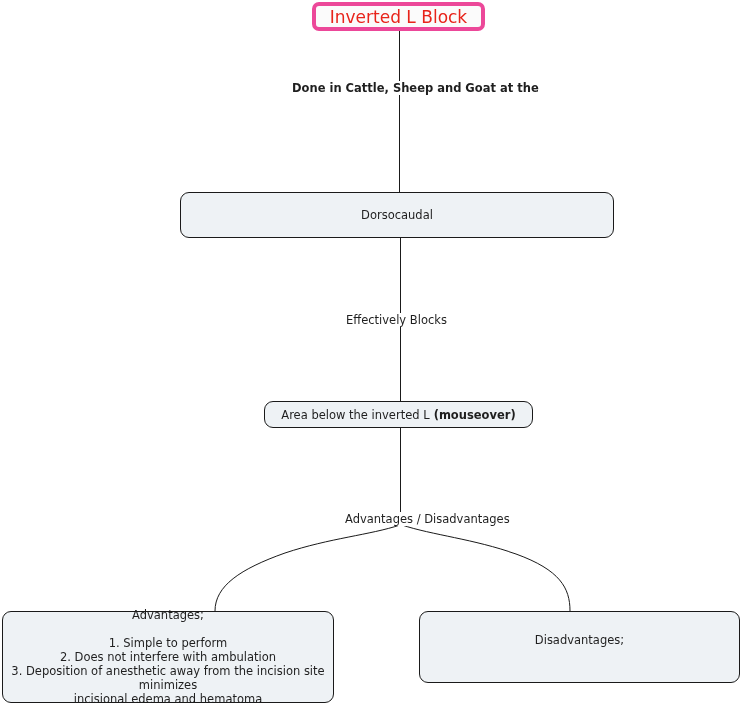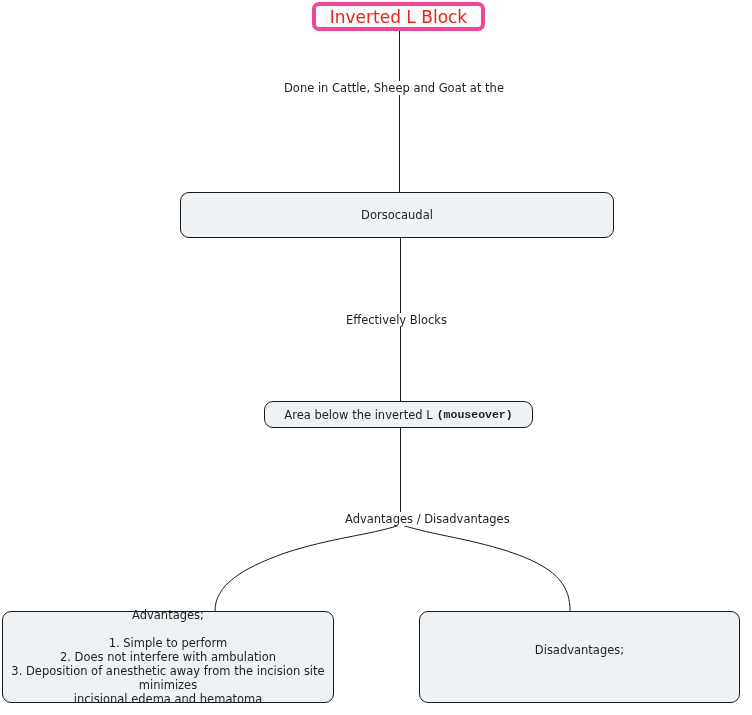--- a/index.html
+++ b/index.html
@@ -71,35 +71,34 @@
     height: 27px;
     border-radius: 9px;
     font-size: 11.5px;
     padding: 0 10px;
     flex-direction: row;
     justify-content: center;
     gap: 4px;
   }
   .node-area .bold {
     font-weight: bold;
-    font-family: Liberation Mono, monospace;
   }
 
   .node-adv {
     left: 2px;
     top: 611px;
     width: 332px;
     height: 92px;
   }
 
   .node-dis {
     left: 419px;
     top: 611px;
     width: 321px;
-    height: 92px;
+    height: 72px;
   }
 
   .node-heading {
     margin-bottom: 14px;
   }
 
   .node-lines {
     white-space: pre-line;
   }
 
@@ -108,22 +107,23 @@
     font-size: 11.5px;
     line-height: 14px;
     color: #1f1f1f;
     background: #ffffff;
     padding: 0 4px;
     white-space: nowrap;
     text-align: center;
   }
 
   .label-done {
-    left: 280px;
+    left: 288px;
     top: 81px;
+    font-weight: bold;
   }
   .label-blocks {
     left: 342px;
     top: 313px;
   }
   .label-advdis {
     left: 312px;
     top: 512px;
     margin-left: 29px;
   }

